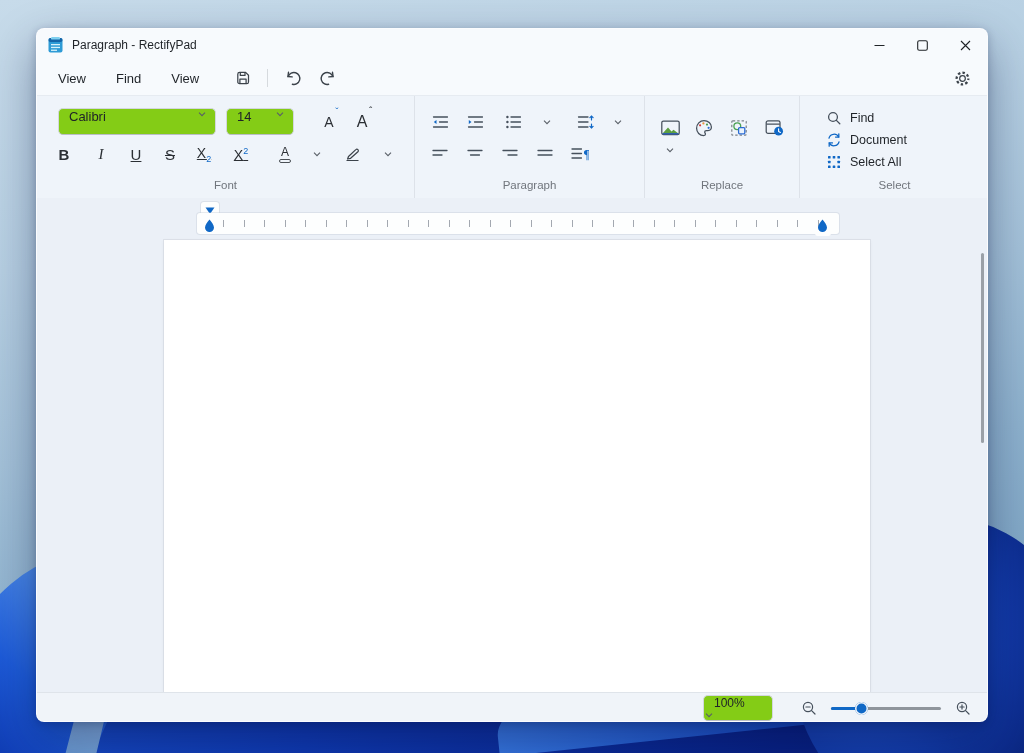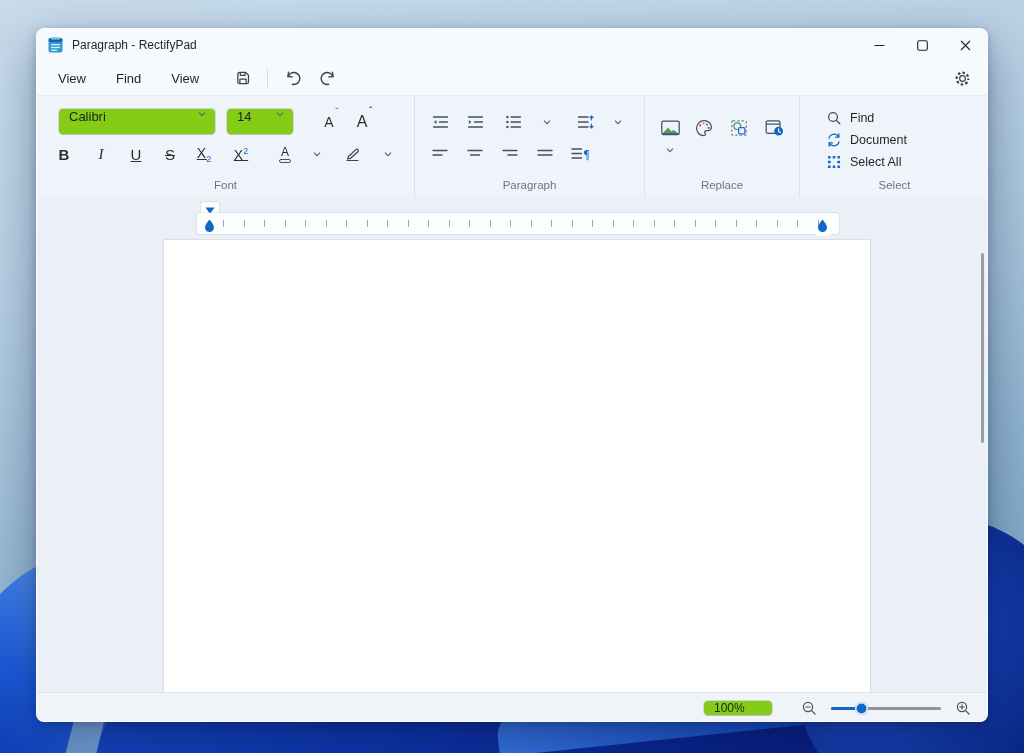--- a/index.html
+++ b/index.html
@@ -97,21 +97,21 @@
   .drop-marker { position:absolute; width:11px; height:14px; }
   .drop-left  { left:167px; top:21px; }
   .drop-right { left:780px; top:21px; }
   .page { position:absolute; left:127px; top:42px; width:706px; height:452px; background:#ffffff;
     box-shadow:0 0 0 1px rgba(205,210,218,.5), 0 1px 4px rgba(30,40,60,.06); }
   .vscroll { position:absolute; right:3px; top:55px; width:3px; height:190px; background:#9aa0a7; border-radius:2px; }
 
   
   .statusbar { position:relative; height:30px; background:#f0f4f9; border-top:1px solid #dfe4ea;
     display:flex; align-items:center; justify-content:flex-end; padding-right:12px; }
-  .zoom-combo { position:static; width:70px; height:16px; margin-right:24px;flex-direction:column; }
+  .zoom-combo { position:static; width:70px; height:26px; margin-right:24px;flex-direction:column; }
   .zoom-combo .combo-value { font-size:12px; }
   .zoom-icon-btn { width:24px; height:24px; display:flex; align-items:center; justify-content:center; }
   .slider { position:relative; width:110px; height:24px; margin:0 10px; }
   .slider .track { position:absolute; top:11px; left:0; width:100%; height:3px; background:#8f959c; border-radius:2px; }
   .slider .fill { position:absolute; top:11px; left:0; width:30px; height:3px; background:#1068c6; border-radius:2px; }
   .slider .thumb { position:absolute; top:6px; left:24px; width:13px; height:13px; background:#1068c6;
     border-radius:50%; box-shadow:0 0 0 1.5px #f0f4f9 inset; }
 </style>
 </head>
 <body>

